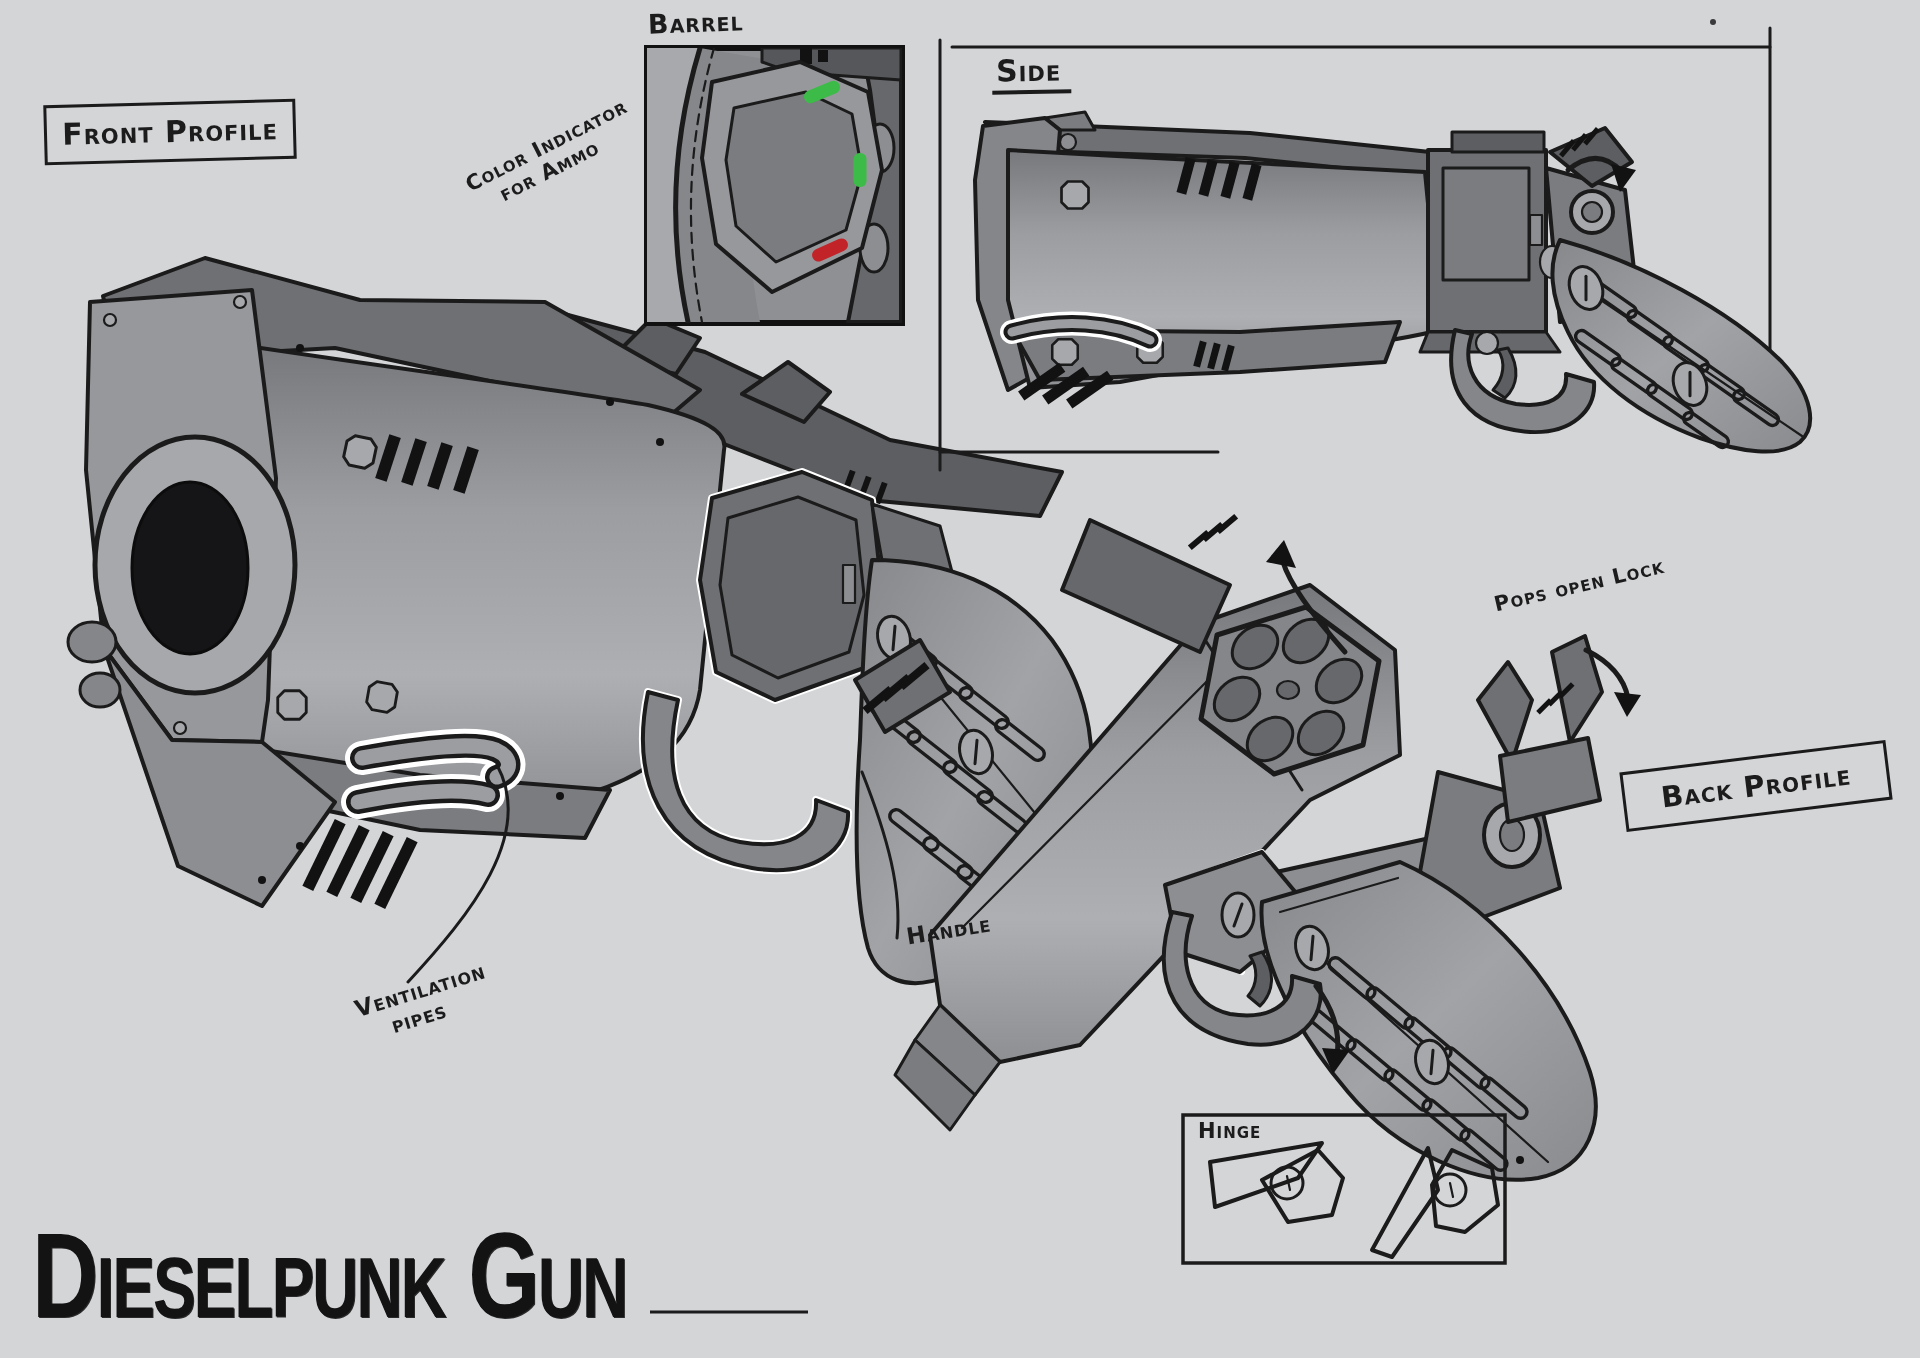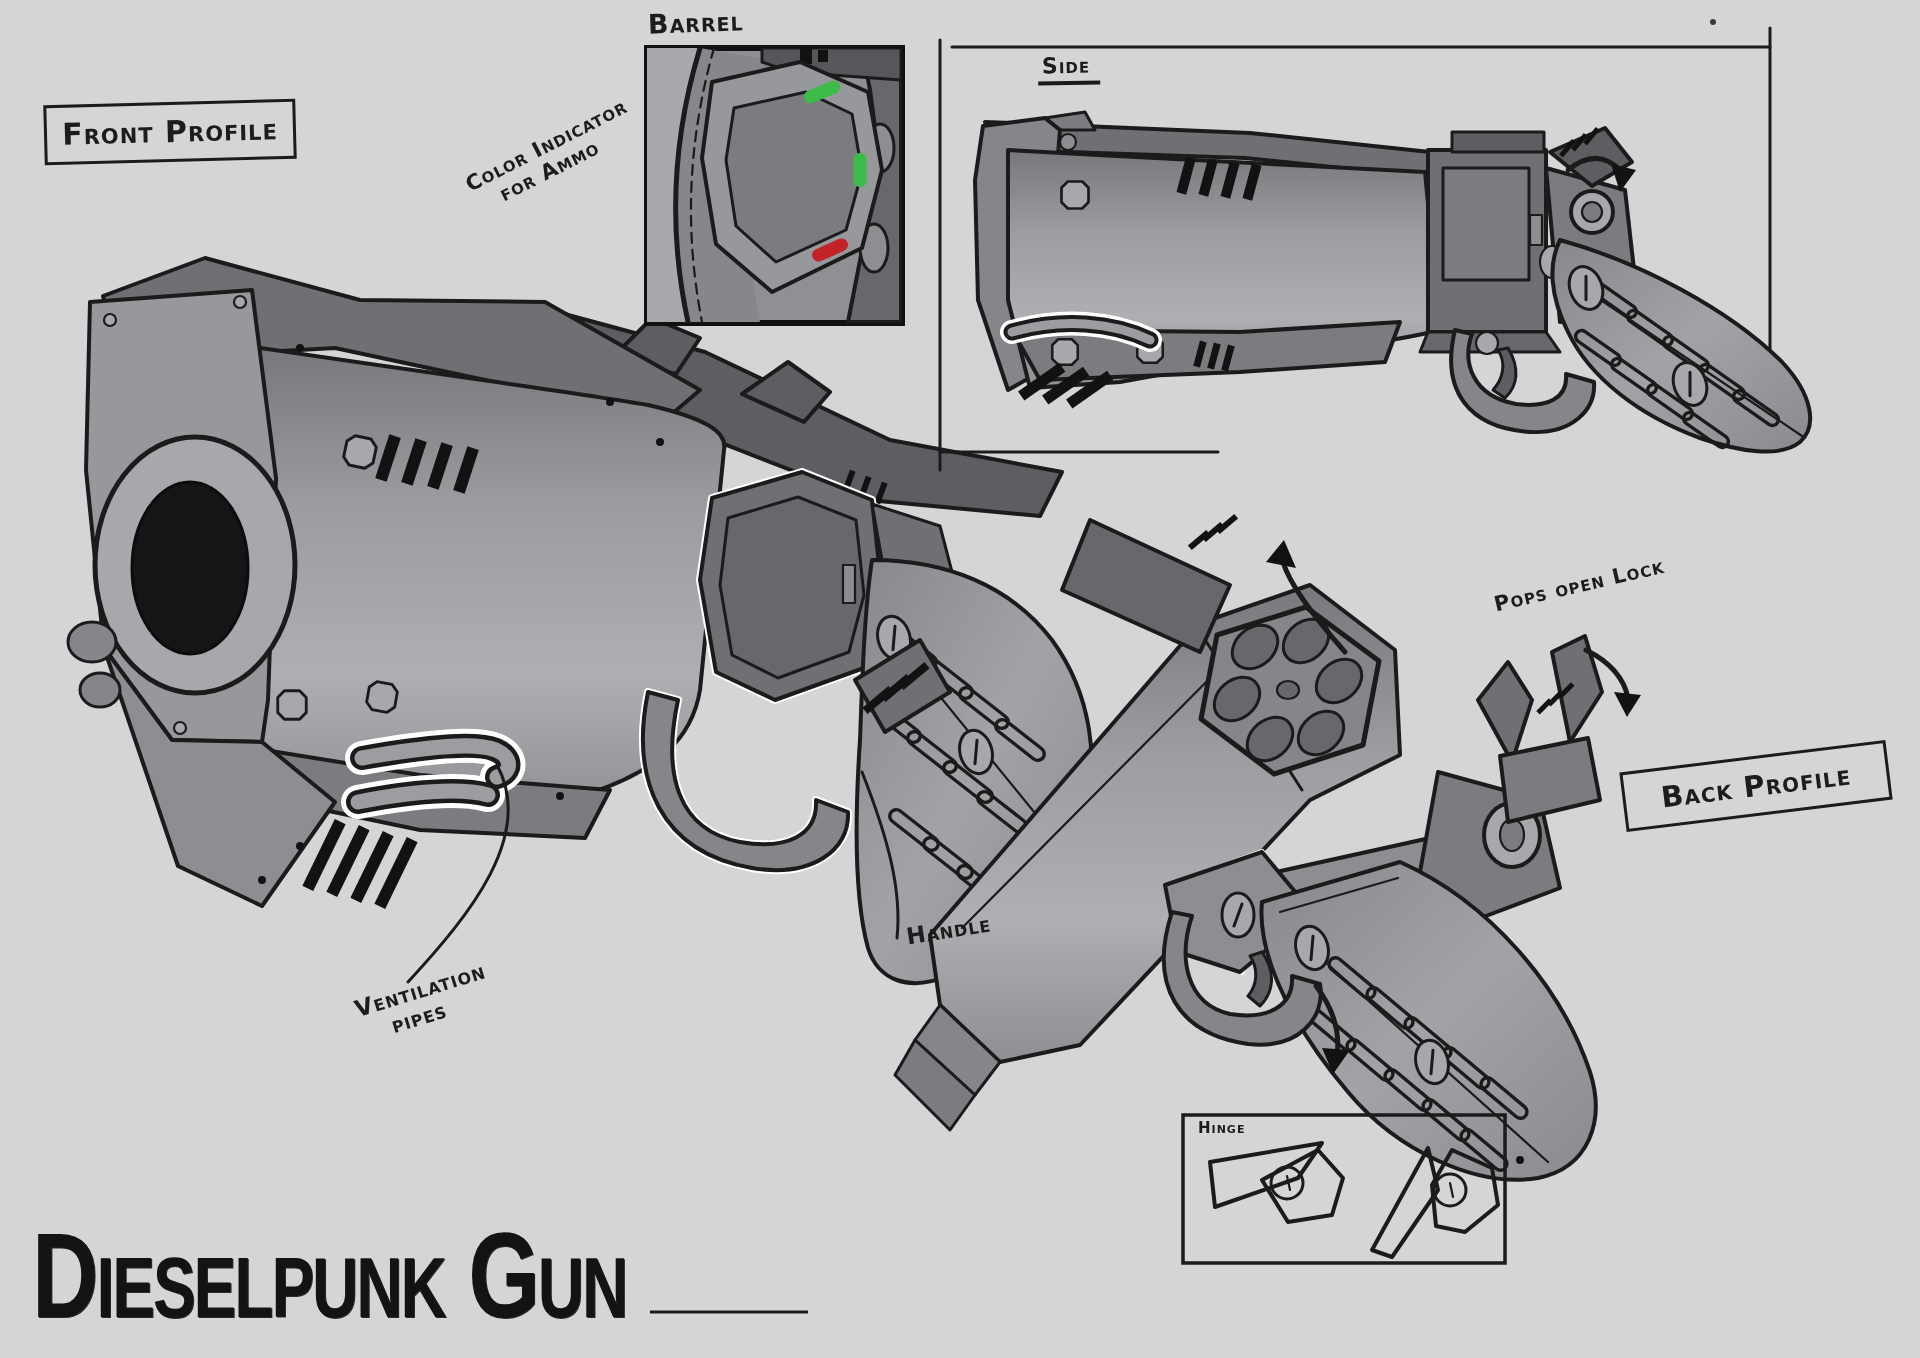--- a/index.html
+++ b/index.html
@@ -30,27 +30,27 @@
   
   .hand{
     position:absolute;color:#1c1c1d;font-weight:700;font-variant:small-caps;
     letter-spacing:1px;line-height:1.12;white-space:nowrap;
   }
   .hand-box{border:3px solid #1b1b1c;display:flex;align-items:center;justify-content:center;}
   .lbl-front{left:44px;top:102px;width:246px;height:54px;font-size:30px;transform:rotate(-1.5deg);}
   .lbl-barrel{left:648px;top:8px;font-size:27px;transform:rotate(-2deg);}
   .lbl-colorammo{left:462px;top:176px;font-size:21px;transform:rotate(-27deg);transform-origin:left top;}
   .lbl-colorammo .l2{padding-left:26px;display:block;}
-  .lbl-side{left:1038px;top:54px;font-size:22px;border-bottom:4px solid #1b1b1c;padding:0 10px 2px 4px;transform:rotate(-1deg);}
+  .lbl-side{left:992px;top:54px;font-size:30px;border-bottom:4px solid #1b1b1c;padding:0 10px 2px 4px;transform:rotate(-1deg);}
   .lbl-pops{left:1492px;top:594px;font-size:21px;transform:rotate(-13deg);transform-origin:left top;}
   .lbl-backbox{left:1622px;top:756px;width:262px;height:54px;font-size:29px;transform:rotate(-7deg);}
   .lbl-handle{left:906px;top:918px;font-size:23px;transform:rotate(-9deg);}
   .lbl-vent{left:352px;top:998px;font-size:23px;transform:rotate(-17deg);transform-origin:left top;}
   .lbl-vent .l2{padding-left:30px;display:block;}
-  .lbl-hinge{left:1198px;top:1120px;font-size:15px;}
+  .lbl-hinge{left:1198px;top:1120px;font-size:21px;}
   
   .title{
     position:absolute;left:32px;top:1206px;
     font-family:"Liberation Sans","DejaVu Sans",sans-serif;
     font-weight:900;font-size:92px;letter-spacing:-2px;color:#131314;
     font-variant:small-caps;transform:scaleY(1.32);transform-origin:left top;
     text-shadow:1px 1px 0 #2a2a2b;
   }
 </style>
 </head>

